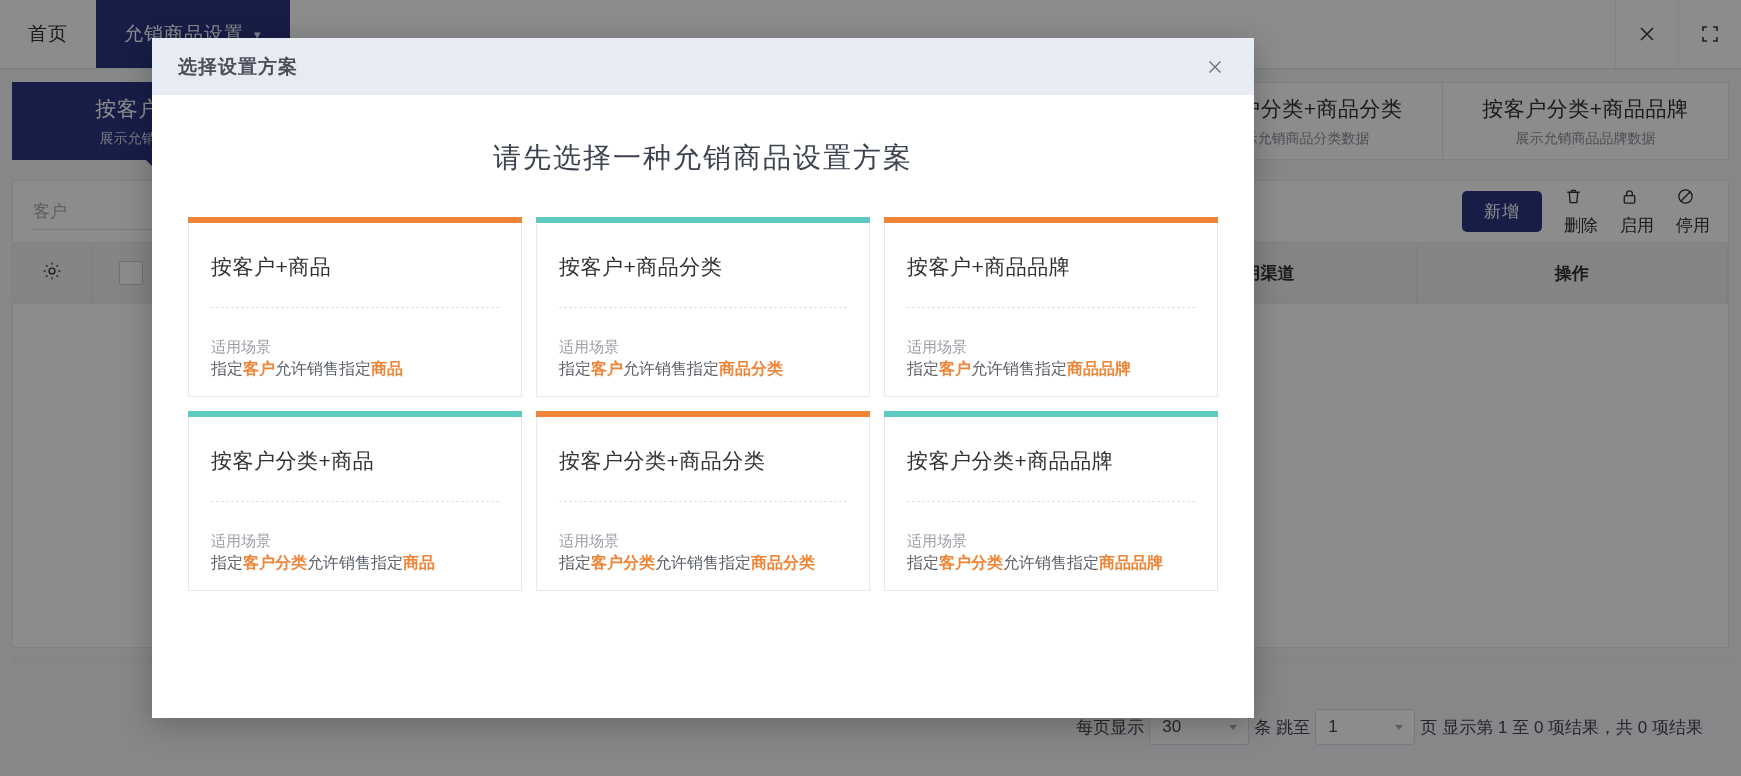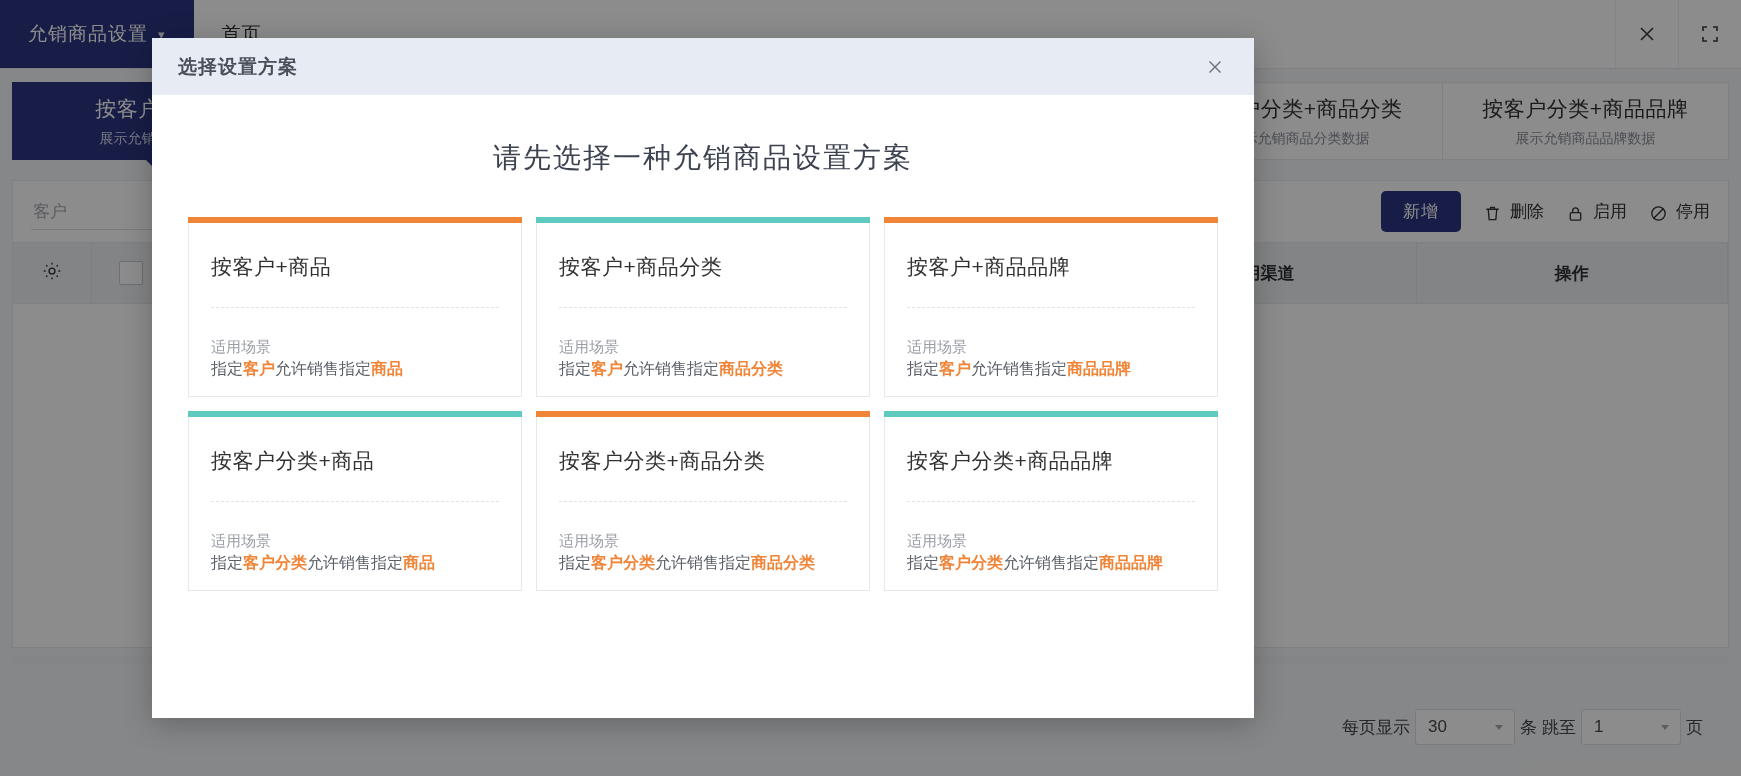--- a/index.html
+++ b/index.html
@@ -53,21 +53,21 @@
     background:#ffffff;border:1px solid #e8eaed;border-bottom:none;
     display:flex;align-items:center;padding:0 18px;box-sizing:border-box;
   }
   .fld{width:250px;border-bottom:1px solid #dcdfe6;padding:6px 2px;}
   .fld span{font-size:17px;color:#a8abb2;}
   .tools{margin-left:auto;display:flex;align-items:center;gap:22px;}
   .btn-primary{
     background:#2b3580;color:#fff;font-size:17px;border-radius:5px;
     padding:9px 22px;letter-spacing:1px;
   }
-  .tool{display:flex;align-items:flex-end;gap:8px;font-size:17px;color:#333;}
+  .tool{display:flex;align-items:flex-start;gap:8px;font-size:17px;color:#333;flex-direction:column;}
   .tool svg{display:block;}
 
   .thead{
     position:absolute;left:12px;top:242px;width:1717px;height:62px;
     background:#eef0f3;border:1px solid #e8eaed;display:flex;align-items:stretch;
     box-sizing:border-box;
   }
   .th{
     display:flex;align-items:center;justify-content:center;
     font-size:17px;font-weight:bold;color:#303133;
@@ -135,26 +135,26 @@
   .card .c-lbl{font-size:15px;color:#9a9ea6;margin-top:30px;}
   .card .c-desc{font-size:16px;color:#5a5f68;line-height:1.5;}
   .card .c-desc b{color:#f08437;font-weight:bold;}
 </style>
 </head>
 <body>
 
 <div class="app">
 
   <div class="topbar">
+    <div class="tab">
+      <span>首页</span>
+    </div>
     <div class="tab active">
       <span>允销商品设置</span>
       <span class="chev">▾</span>
-    </div>
-    <div class="tab">
-      <span>首页</span>
     </div>
     <div class="topbar-spacer"></div>
     <div class="winbtn">
       <svg width="20" height="20" viewBox="0 0 20 20">
           <path d="M4 4 L16 16 M16 4 L4 16" stroke="#3a3a3a" stroke-width="1.6" fill="none"></path>
         </svg>
     </div>
     <div class="winbtn">
       <svg width="20" height="20" viewBox="0 0 20 20" fill="none" stroke="#3a3a3a" stroke-width="1.6">
         <path d="M3 7V3h4M13 3h4v4M17 13v4h-4M7 17H3v-4"></path>
@@ -250,20 +250,21 @@
     <div class="thumb"></div>
   </div>
 
   <div class="pager">
     <span>每页显示</span>
     <span class="sel">30</span>
     <span>条</span>
     <span>跳至</span>
     <span class="sel">1</span>
     <span>页</span>
+    <span>显示第 1 至 0 项结果，共 0 项结果</span>
   </div>
 </div>
 
 <div class="scrim"></div>
 
 <div class="modal">
   <div class="modal-head">
     <div class="modal-title">选择设置方案</div>
     <div class="modal-close">
       <svg width="20" height="20" viewBox="0 0 20 20">

